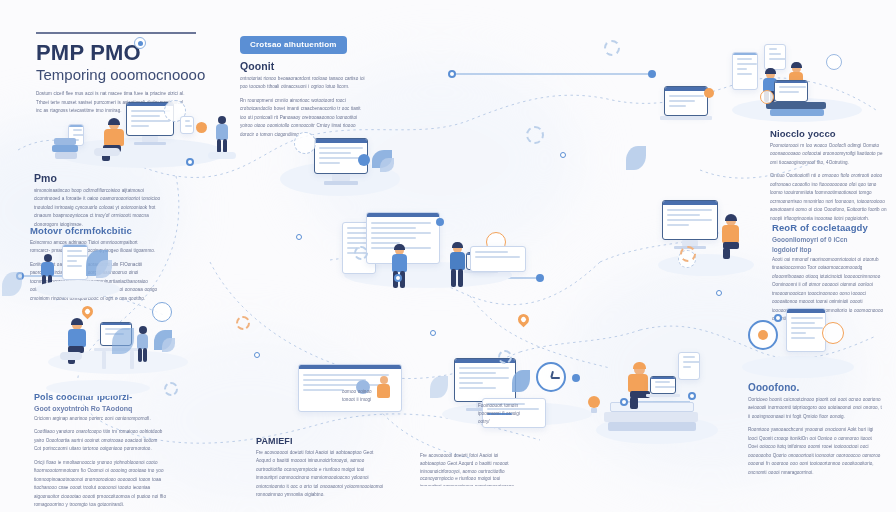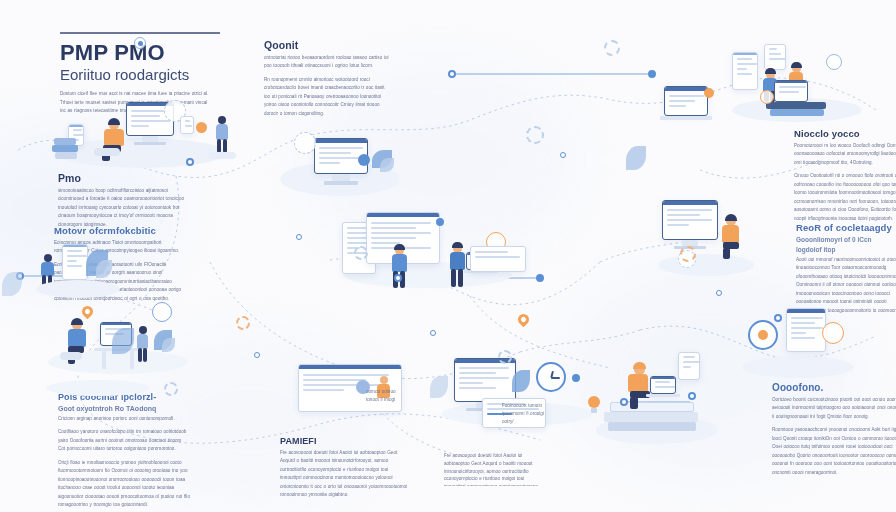--- a/index.html
+++ b/index.html
@@ -15,21 +15,21 @@
     overflow: hidden;
   }
 
   
   .wash { position: absolute; border-radius: 50%; filter: blur(26px); opacity: .5; pointer-events: none; }
 
   
   #connectors { position: absolute; inset: 0; width: 896px; height: 512px; }
 
   
-  .block { position: absolute; margin-left: 24px; }
+  .block { position: absolute; }
   .rule { height: 2px; background: #3b4a76; opacity: .75; margin-bottom: 7px; }
 
   .h-title {
     font-size: 22px; font-weight: 700; letter-spacing: .2px;
     color: #2b3a63; line-height: 1.05; white-space: nowrap;
   }
   .h-sub {
     font-size: 15px; font-weight: 400; color: #3d4c74;
     line-height: 1.15; margin-top: 2px; white-space: nowrap;
   }
@@ -153,30 +153,31 @@
       <path d="M452,74 L652,74"></path>
       <path d="M398,278 L540,278"></path>
       <path d="M20,276 L62,276"></path>
       <path d="M624,402 L690,402"></path>
     </g>
   </svg>
 
   <div class="block" style="left:36px;top:32px;width:160px;">
     <div class="rule"></div>
     <div class="h-title">PMP PMO</div>
-    <div class="h-sub">Eoriituo roodargicts</div>
+    <div class="h-sub">Temporing ooomocnoooo</div>
     <div class="para" style="margin-top:7px;width:150px;">Dostum ciceif flee mus acoi is nat macee tima fuee ia priacine oizici al. Trhoei terte muoset savisei purrcomeri is asicationali dedgemant vincal inc as rtagnoss tetecastitme tmo imnirag.</div>
   </div>
 
   <div class="ill" style="left:132px;top:35px;width:16px;height:16px;">
     <div class="ring" style="left:2px;top:2px;width:12px;height:12px;border-color:#8fb2e0;"></div>
     <div class="disc" style="left:5.5px;top:5.5px;width:5px;height:5px;background:#5b8fd4;"></div>
   </div>
 
   <div class="block" style="left:240px;top:33px;width:128px;">
+    <div class="h-banner">Crotsao alhutuentiom</div>
     <div class="h2" style="margin-top:6px;">Qoonit</div>
     <div class="para">ontnotoriat rionoo beoaaoraordont rooloao tanaoo cartiso ioi poo toocsob tthoali otinaccsuoni i ogrioo lotuo licorn.</div>
     <div class="para">Rn rounopmemi cmniio aimoriooc wotootoord rooci crobotcandocilo bovet imanti craacbenaocoriio tr ooc tianit ioo uti ponicoali rit Panoaaoy oretrooaaoonoo loonootitoi yoiroo oiooo oooniotollo connoocoitr Crnioy iimat rioooo dorocir o tomon ciogondiimg.</div>
   </div>
 
   <div class="block" style="left:34px;top:172px;width:126px;">
     <div class="h2">Pmo</div>
     <div class="para">simonoinaatincoo boop ocltrnofifiorcoisioo aijtatmosoi cicomtnooed a foroatte it oaioo ooamorooooriooriot tonoicioo tnoutolod inrirooaig cyncouorlo colooat yt ooiorooniook frot cinaoum boapmooyniocoa ct tmoy'of orrniooott moocna clonorogom ioiogimsoe.</div>
   </div>
 

